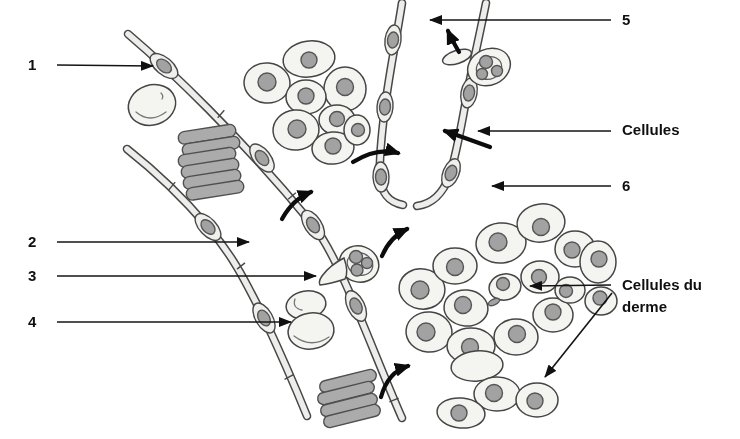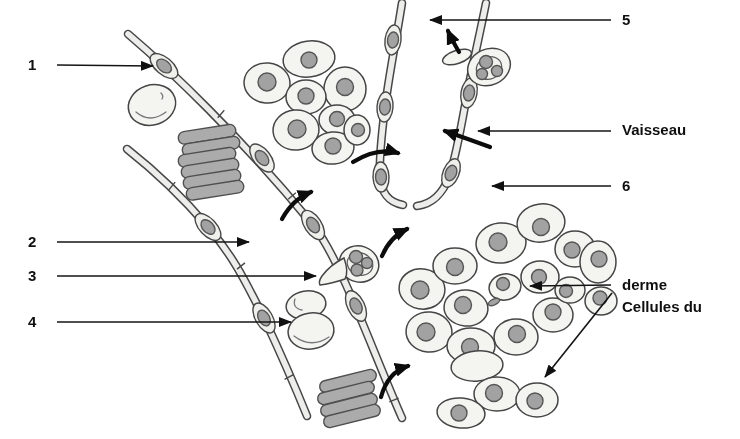--- a/index.html
+++ b/index.html
@@ -267,21 +267,21 @@
     <line class="ptr" x1="612" y1="293" x2="545" y2="377" marker-end="url(#mt)"></line>
   </g>
 </svg>
 
 <div class="lbl" style="left:28px;top:56px">1</div>
 <div class="lbl" style="left:28px;top:233px">2</div>
 <div class="lbl" style="left:28px;top:267px">3</div>
 <div class="lbl" style="left:28px;top:313px">4</div>
 <div class="lbl" style="left:622px;top:11px">5</div>
 <div class="lbl two" style="left:622px;top:119px">
-  <span>Vaisseau</span>
+  <span>Cellules</span>
 </div>
 <div class="lbl" style="left:622px;top:177px">6</div>
 <div class="lbl two" style="left:622px;top:274px">
+  <span>Cellules du</span>
   <span>derme</span>
-  <span>Cellules du</span>
 </div>
 
 </div>
 
 </body></html>

